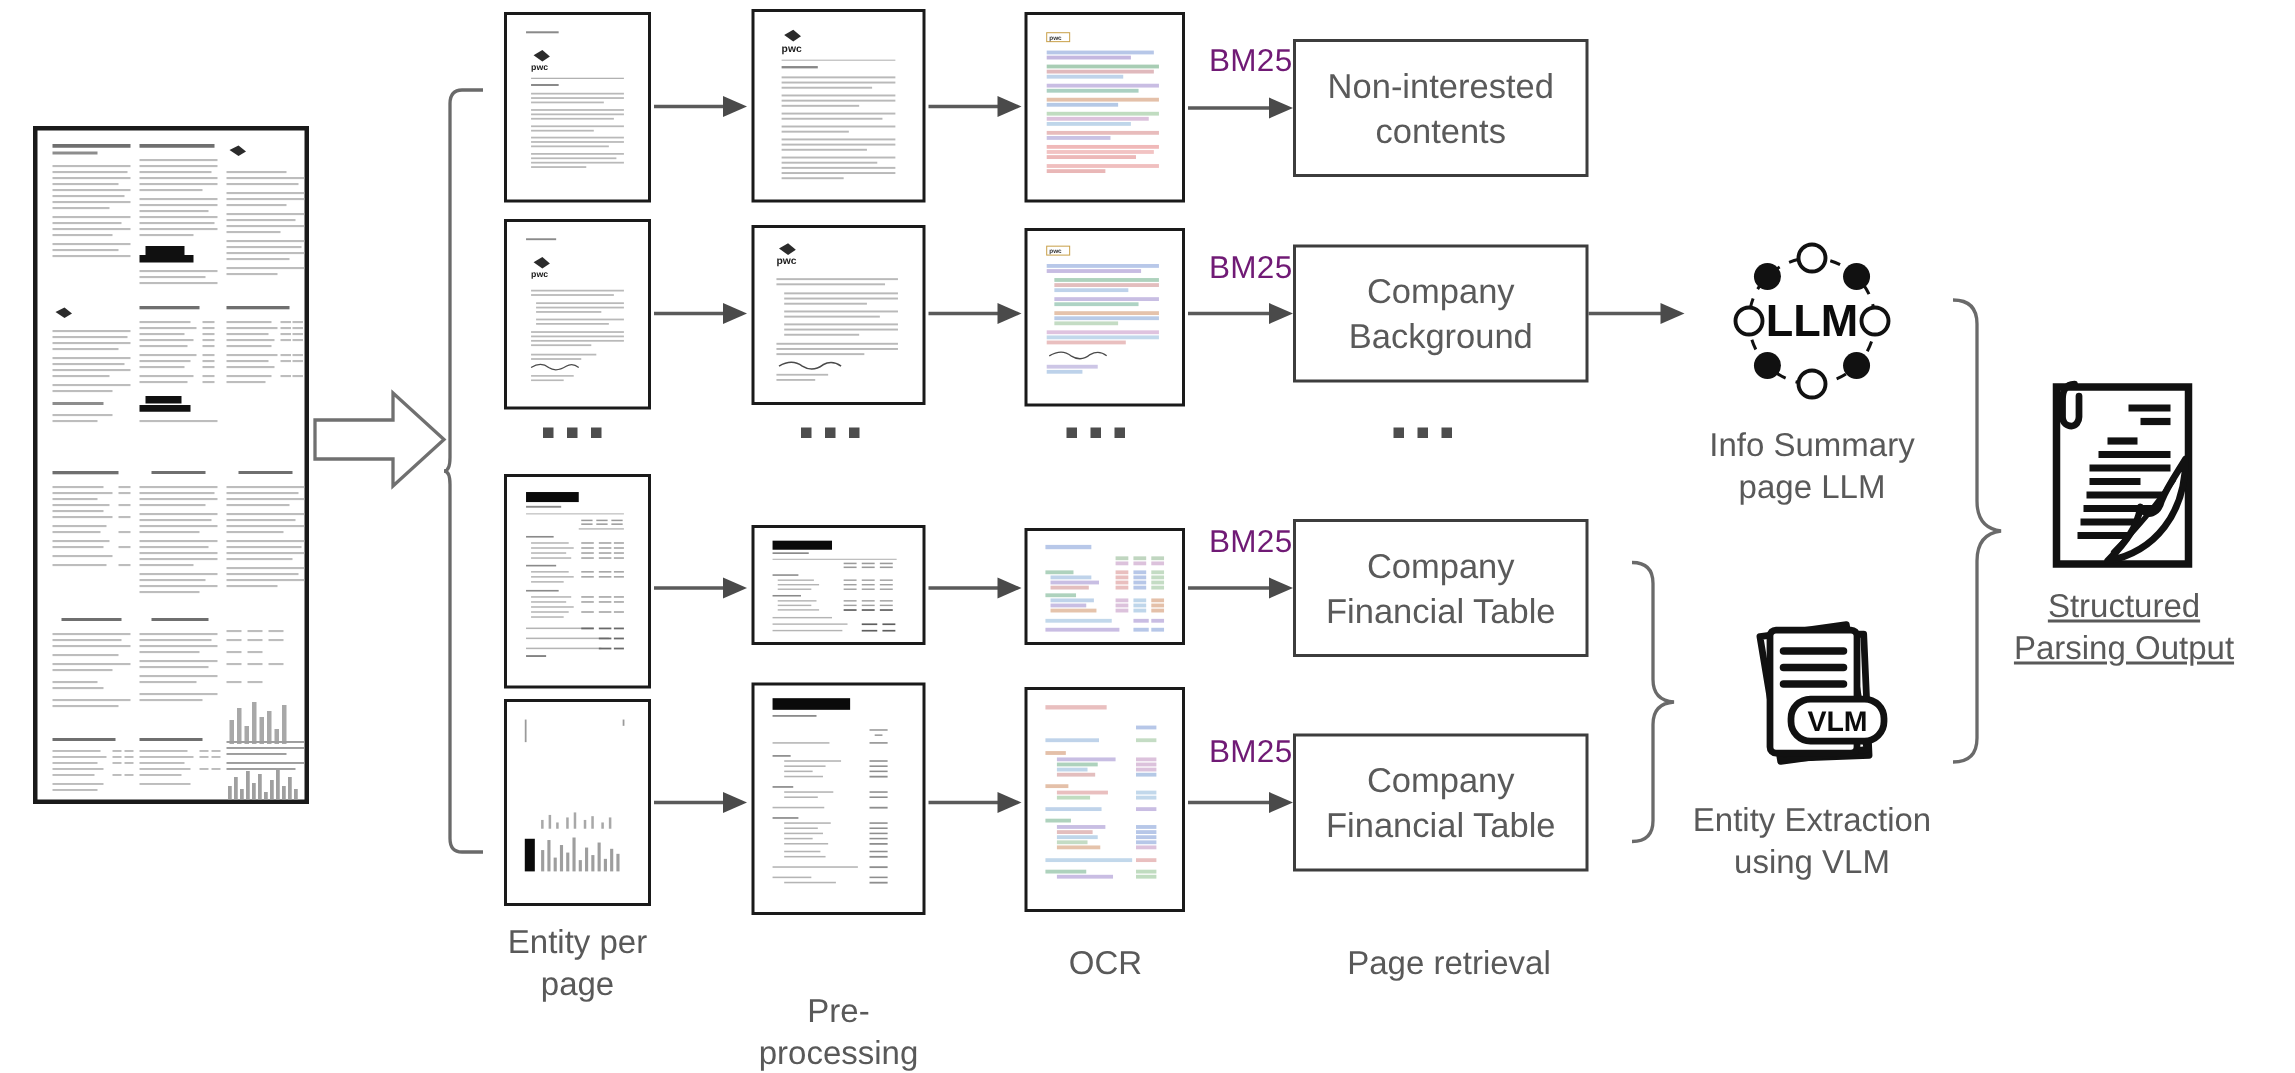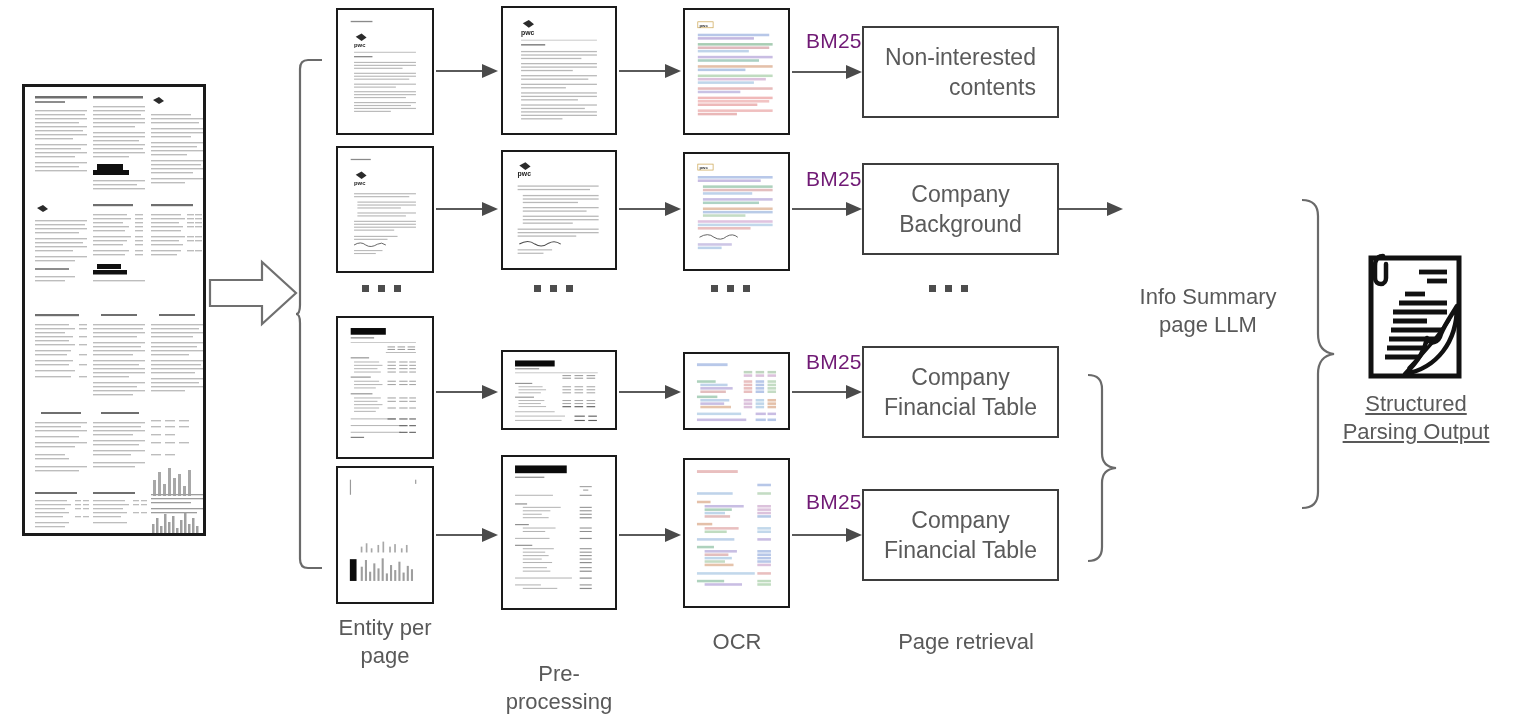--- a/index.html
+++ b/index.html
@@ -527,21 +527,21 @@
       </g>
     </svg>
   </div>
   <div class="bm25" style="left:806px; top:29px;">BM25</div>
   <div class="abs" style="left:792px; top:63px;">
     <svg width="72" height="18" viewBox="0 0 72 18">
       <line x1="0" y1="9" x2="56" y2="9" stroke="#5a5a5a" stroke-width="2.2"></line>
       <path d="M54,2 L70,9 L54,16 Z" fill="#4a4a4a"></path>
     </svg>
   </div>
-  <div class="result-box" style="left:862px; top:26px; width:197px; height:92px;text-align:right;">Non-interested
+  <div class="result-box" style="left:862px; top:26px; width:197px; height:92px;">Non-interested
 contents</div>
 
   <div class="page-thumb" style="left:336px; top:146px; width:98px; height:127px;">
     <svg class="thumb-inner" viewBox="0 0 98 127">
       <rect x="8" y="7" width="24" height="1.5" fill="#8a8a8a"></rect>
       <path d="M14,26 l7,-4 l6,5 l-6,4 z" fill="#2b2b2b"></path>
       <text x="12" y="38" font-family="Liberation Sans, sans-serif" font-size="7" font-weight="700" fill="#1a1a1a">pwc</text>
       <g fill="#b9b9b9">
         <rect x="12" y="48" width="74" height="1.4"></rect>
           <rect x="12" y="51.5" width="66" height="1.4"></rect>
@@ -1021,23 +1021,55 @@
   </div>
   <div class="result-box" style="left:862px; top:489px; width:197px; height:92px;">Company
 Financial Table</div>
 
   <div class="abs" style="left:1086px; top:373px;">
     <svg width="42" height="190" viewBox="0 0 42 190">
       <path d="M2,2 Q16,2 16,16 L16,80 Q16,94 30,95 Q16,96 16,110 L16,174 Q16,188 2,188" fill="none" stroke="#6a6a6a" stroke-width="2.2"></path>
     </svg>
   </div>
 
+  <div class="abs" style="left:1152px; top:158px;">
+    <svg width="112" height="112" viewBox="0 0 112 112">
+      <circle cx="56" cy="56" r="42" fill="none" stroke="#111" stroke-width="2" stroke-dasharray="7 7"></circle>
+      <circle cx="56" cy="14" r="9" fill="#ffffff" stroke="#111" stroke-width="2.6"></circle>
+      <circle cx="85.7" cy="26.3" r="9" fill="#111"></circle>
+      <circle cx="98" cy="56" r="9" fill="#ffffff" stroke="#111" stroke-width="2.6"></circle>
+      <circle cx="85.7" cy="85.7" r="9" fill="#111"></circle>
+      <circle cx="56" cy="98" r="9" fill="#ffffff" stroke="#111" stroke-width="2.6"></circle>
+      <circle cx="26.3" cy="85.7" r="9" fill="#111"></circle>
+      <circle cx="14" cy="56" r="9" fill="#ffffff" stroke="#111" stroke-width="2.6"></circle>
+      <circle cx="26.3" cy="26.3" r="9" fill="#111"></circle>
+      <text x="56" y="66" text-anchor="middle" font-family="Liberation Sans, sans-serif" font-size="30" font-weight="700" fill="#0c0c0c">LLM</text>
+    </svg>
+  </div>
   <div class="caption caption-lg" style="left:1113px; top:283px; width:190px;">Info Summary
 page LLM</div>
 
+  <div class="abs" style="left:1158px; top:408px;">
+    <svg width="106" height="110" viewBox="0 0 106 110">
+      <g fill="none" stroke="#111" stroke-width="4.5" stroke-linejoin="round">
+        <path d="M24,18 L80,12 L92,92 L36,100 Z" transform="rotate(6 56 56)"></path>
+        <path d="M18,14 L76,10 L84,94 L26,98 Z" transform="rotate(-4 51 54)"></path>
+        <rect x="22" y="12" width="58" height="82" rx="4" fill="#ffffff"></rect>
+      </g>
+      <g stroke="#111" stroke-width="5" stroke-linecap="round">
+        <line x1="31" y1="26" x2="71" y2="26"></line>
+        <line x1="31" y1="37" x2="71" y2="37"></line>
+        <line x1="31" y1="48" x2="71" y2="48"></line>
+      </g>
+      <rect x="36" y="58" width="62" height="28" rx="13" fill="#ffffff" stroke="#111" stroke-width="4.5"></rect>
+      <text x="67" y="79" text-anchor="middle" font-family="Liberation Sans, sans-serif" font-size="19" font-weight="700" fill="#0c0c0c">VLM</text>
+    </svg>
+  </div>
+  <div class="caption caption-lg" style="left:1108px; top:533px; width:200px;">Entity Extraction
+using VLM</div>
 
   <div class="abs" style="left:1300px; top:198px;">
     <svg width="44" height="312" viewBox="0 0 44 312">
       <path d="M2,2 Q18,2 18,18 L18,136 Q18,154 34,156 Q18,158 18,176 L18,294 Q18,310 2,310" fill="none" stroke="#6a6a6a" stroke-width="2.2"></path>
     </svg>
   </div>
 
   <div class="abs" style="left:1365px; top:250px;">
     <svg width="100" height="132" viewBox="0 0 100 132">
       <rect x="6" y="8" width="88" height="118" fill="#ffffff" stroke="#111" stroke-width="5"></rect>

